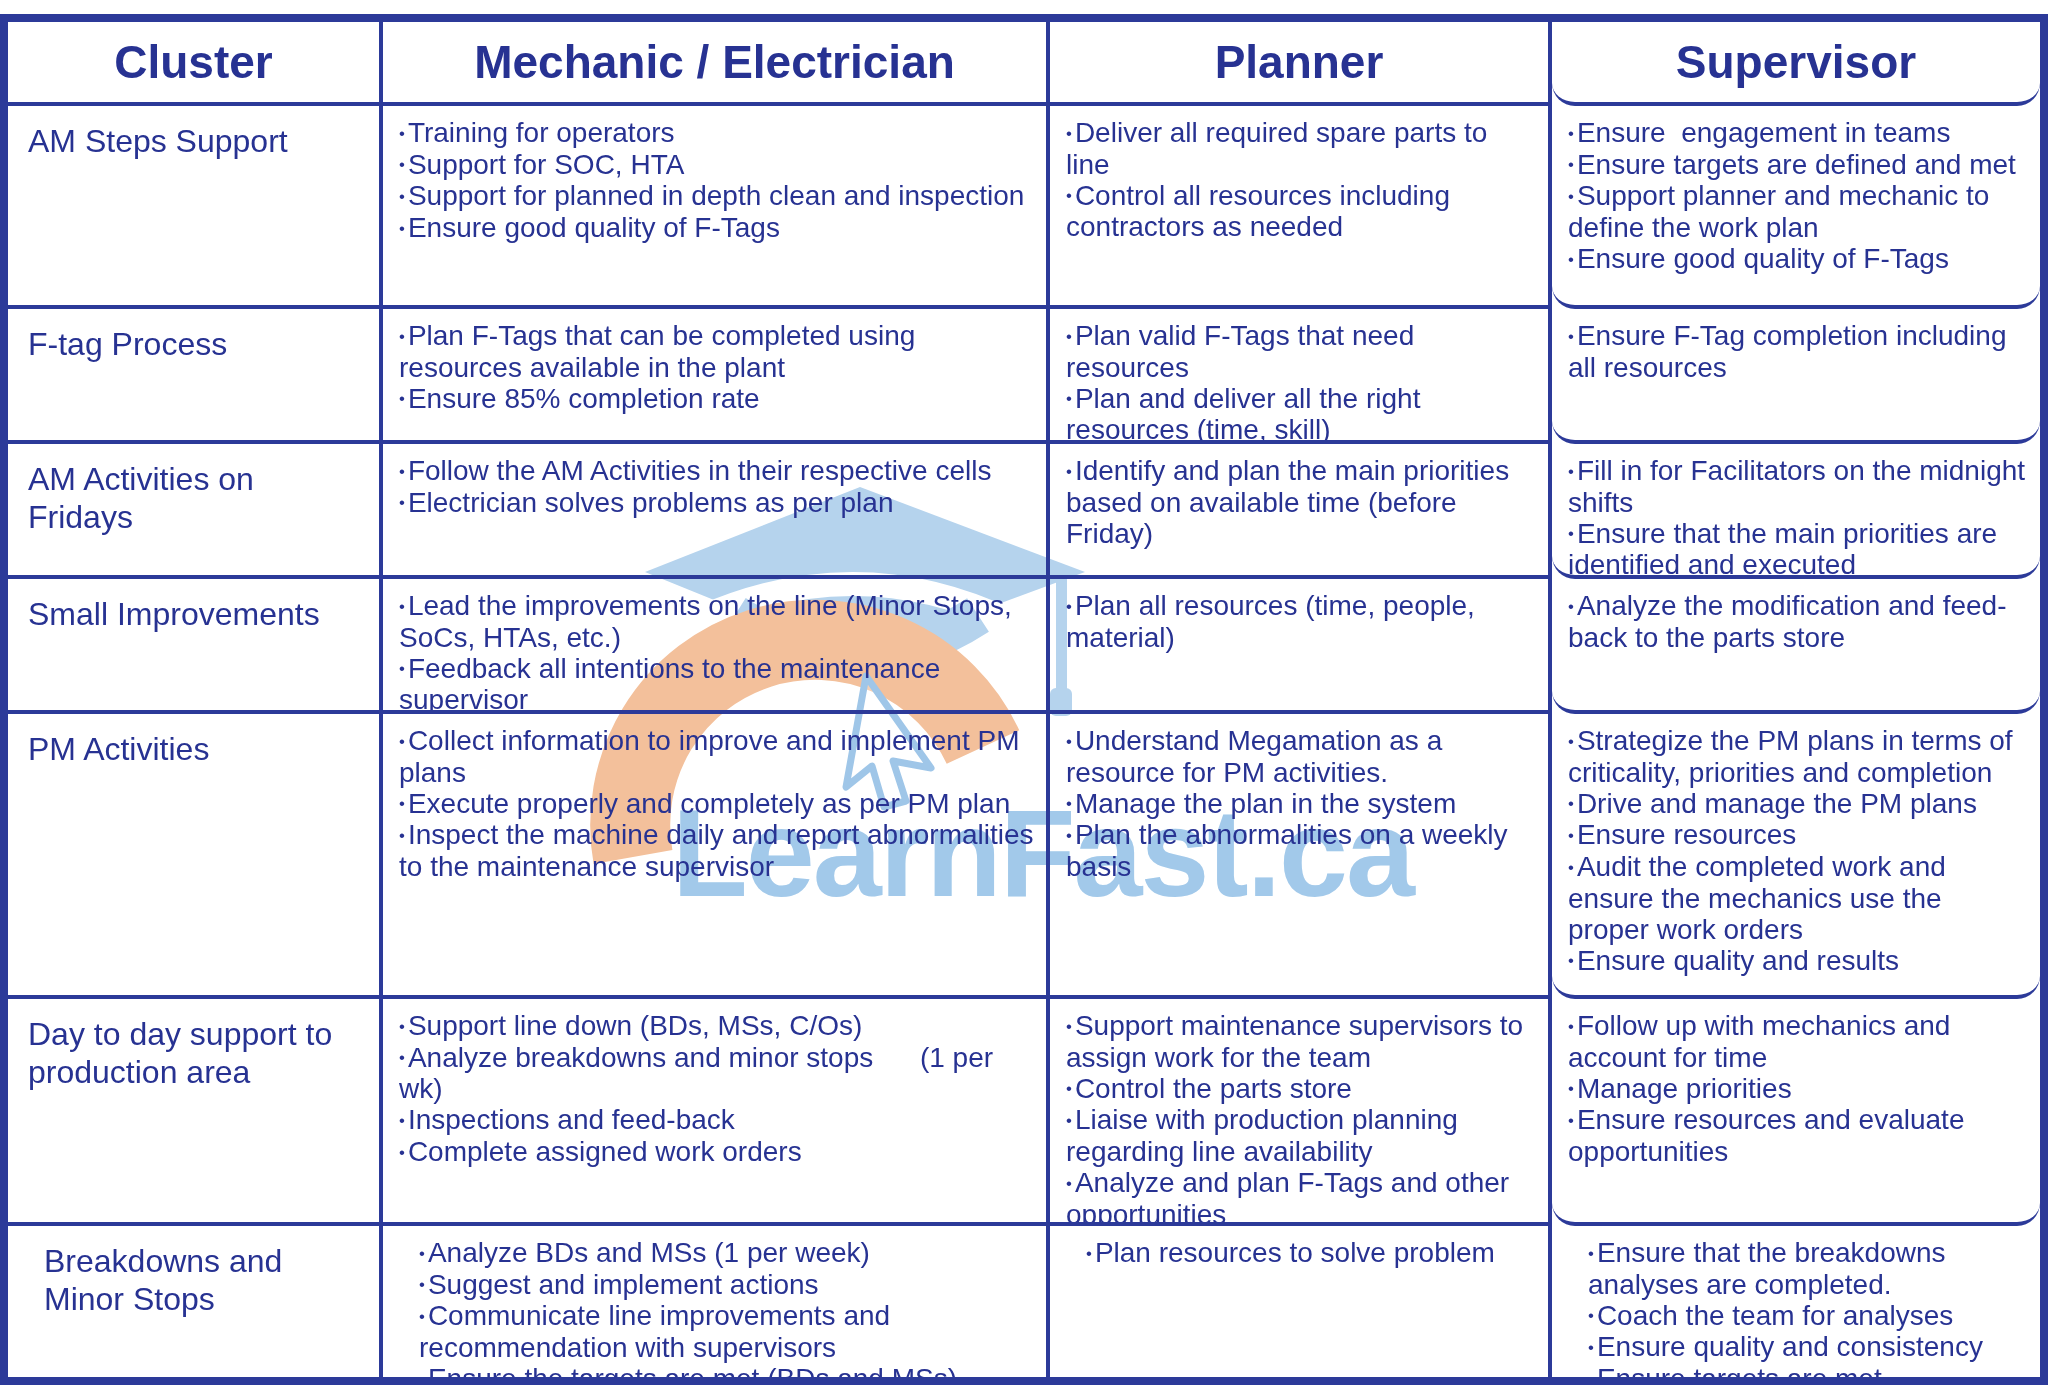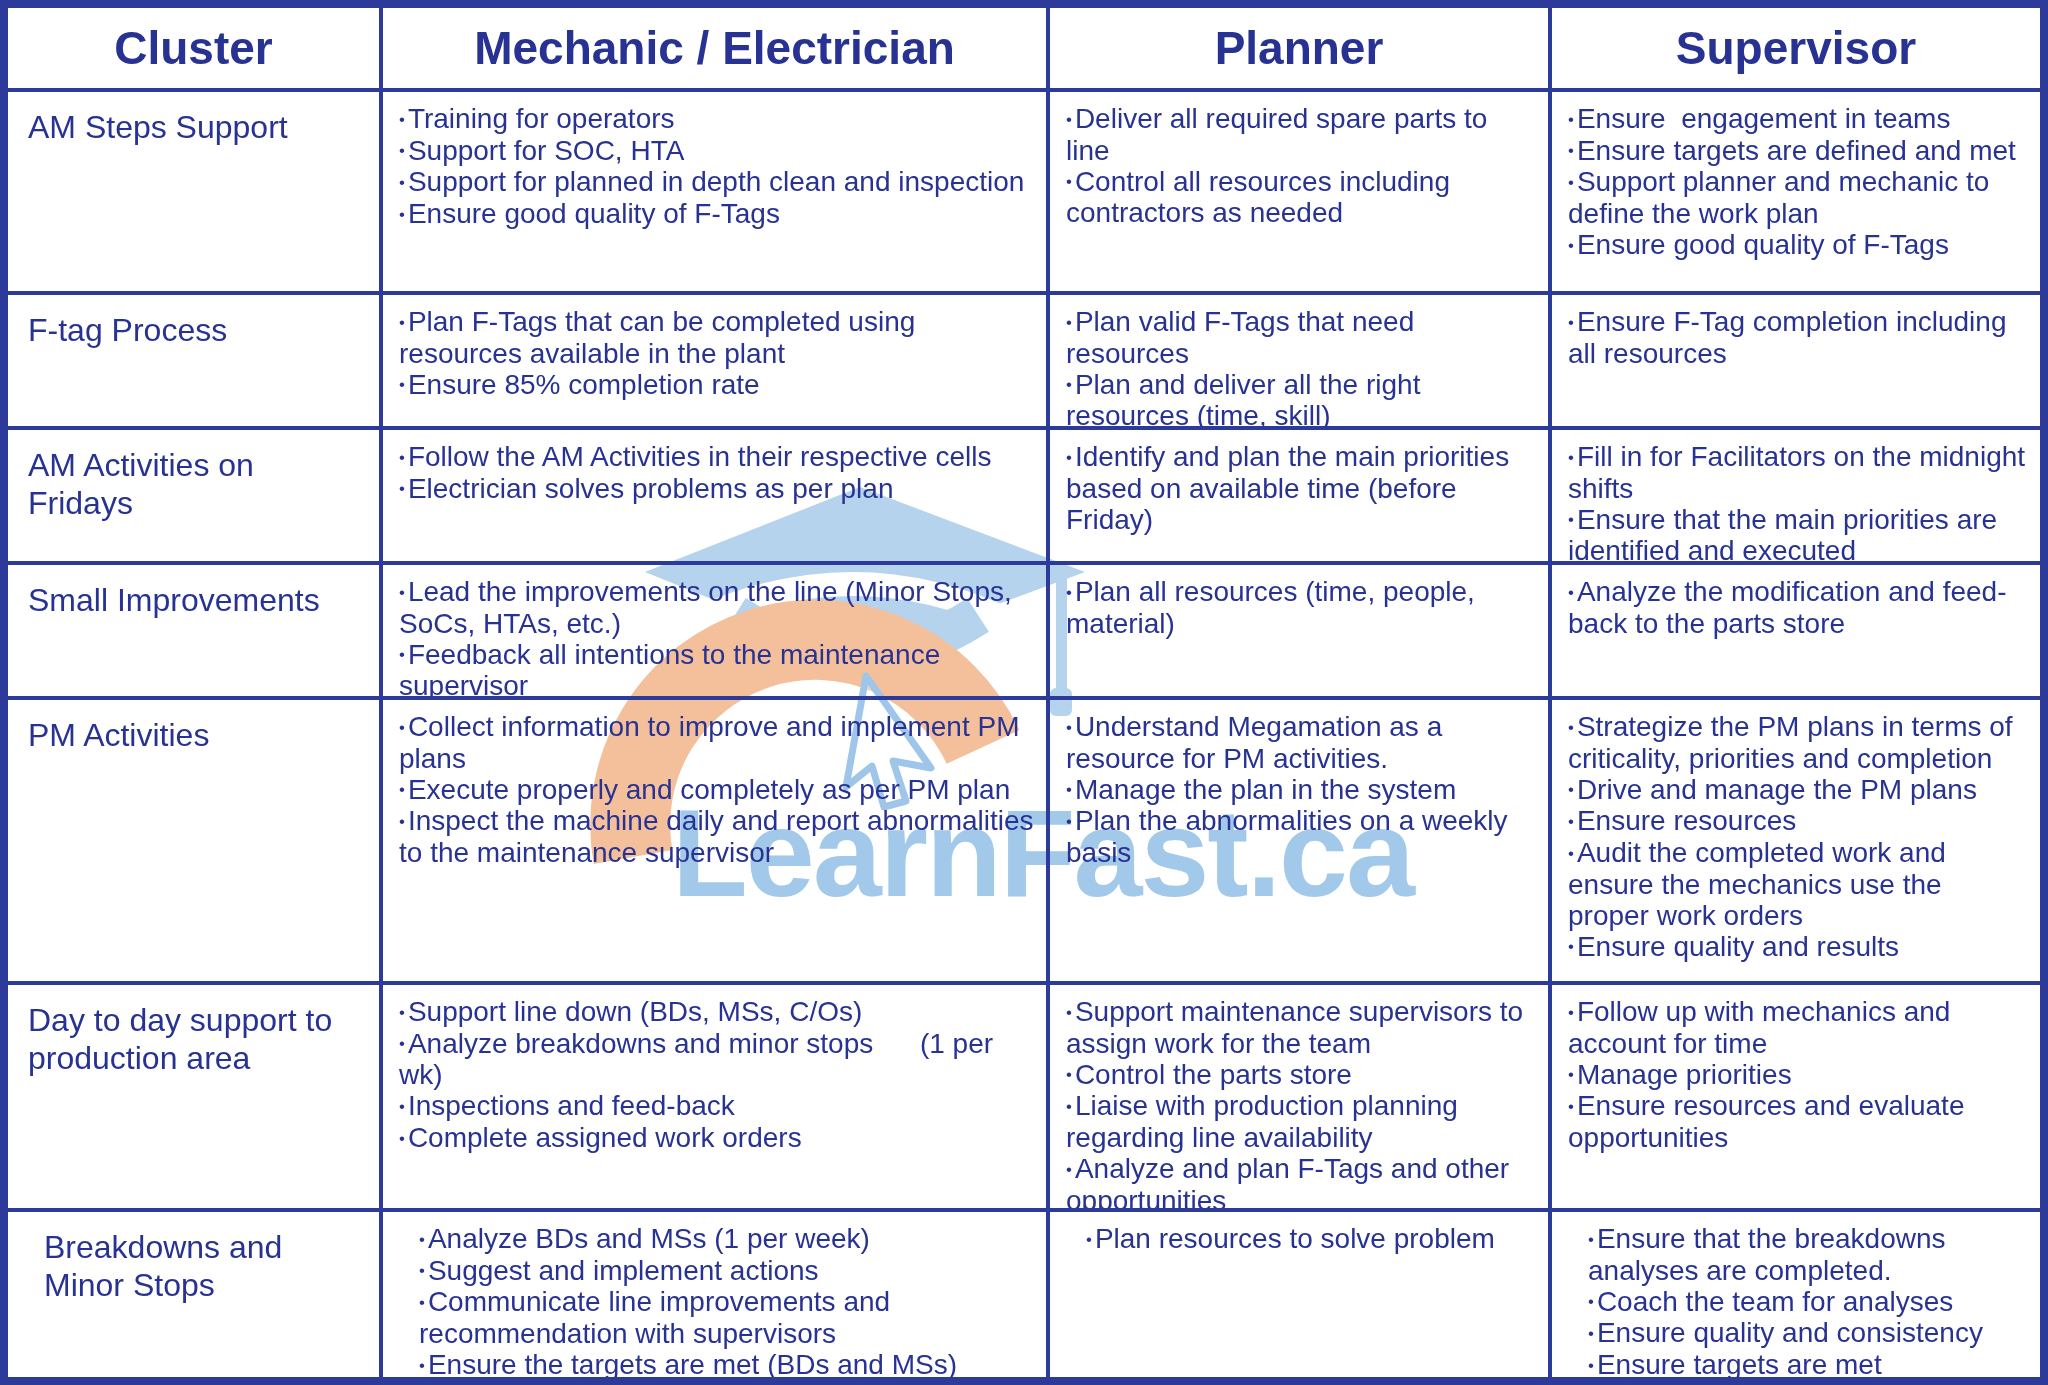--- a/index.html
+++ b/index.html
@@ -28,23 +28,24 @@
     font-size:37px;font-weight:bold;letter-spacing:12px;color:var(--wm-tag);
     white-space:nowrap;
   }
   
   .grid{
     position:absolute;inset:0;z-index:2;display:grid;
     border:8px solid var(--line);
     grid-template-columns:375px 667px 502px 1fr;
     grid-template-rows:84px 203px 135px 135px 135px 285px 227px 1fr;
     box-sizing:border-box;
+    margin-top:14px;
   }
   .cell{border-right:4px solid var(--line);border-bottom:4px solid var(--line);box-sizing:border-box;overflow:hidden;}
-  .cell.last-col{border-right:none;}
+  .cell.last-col{border-right:none;border-radius:23px;}
   .cell.last-row{border-bottom:none;padding-left:36px;}
   .head{
     display:flex;align-items:center;justify-content:center;
     font-weight:bold;font-size:46px;color:var(--navy);
   }
   .cluster{
     font-weight:normal;font-size:32px;line-height:38px;color:var(--navy);
     padding:16px 40px 0 20px;
   }
   .body{

